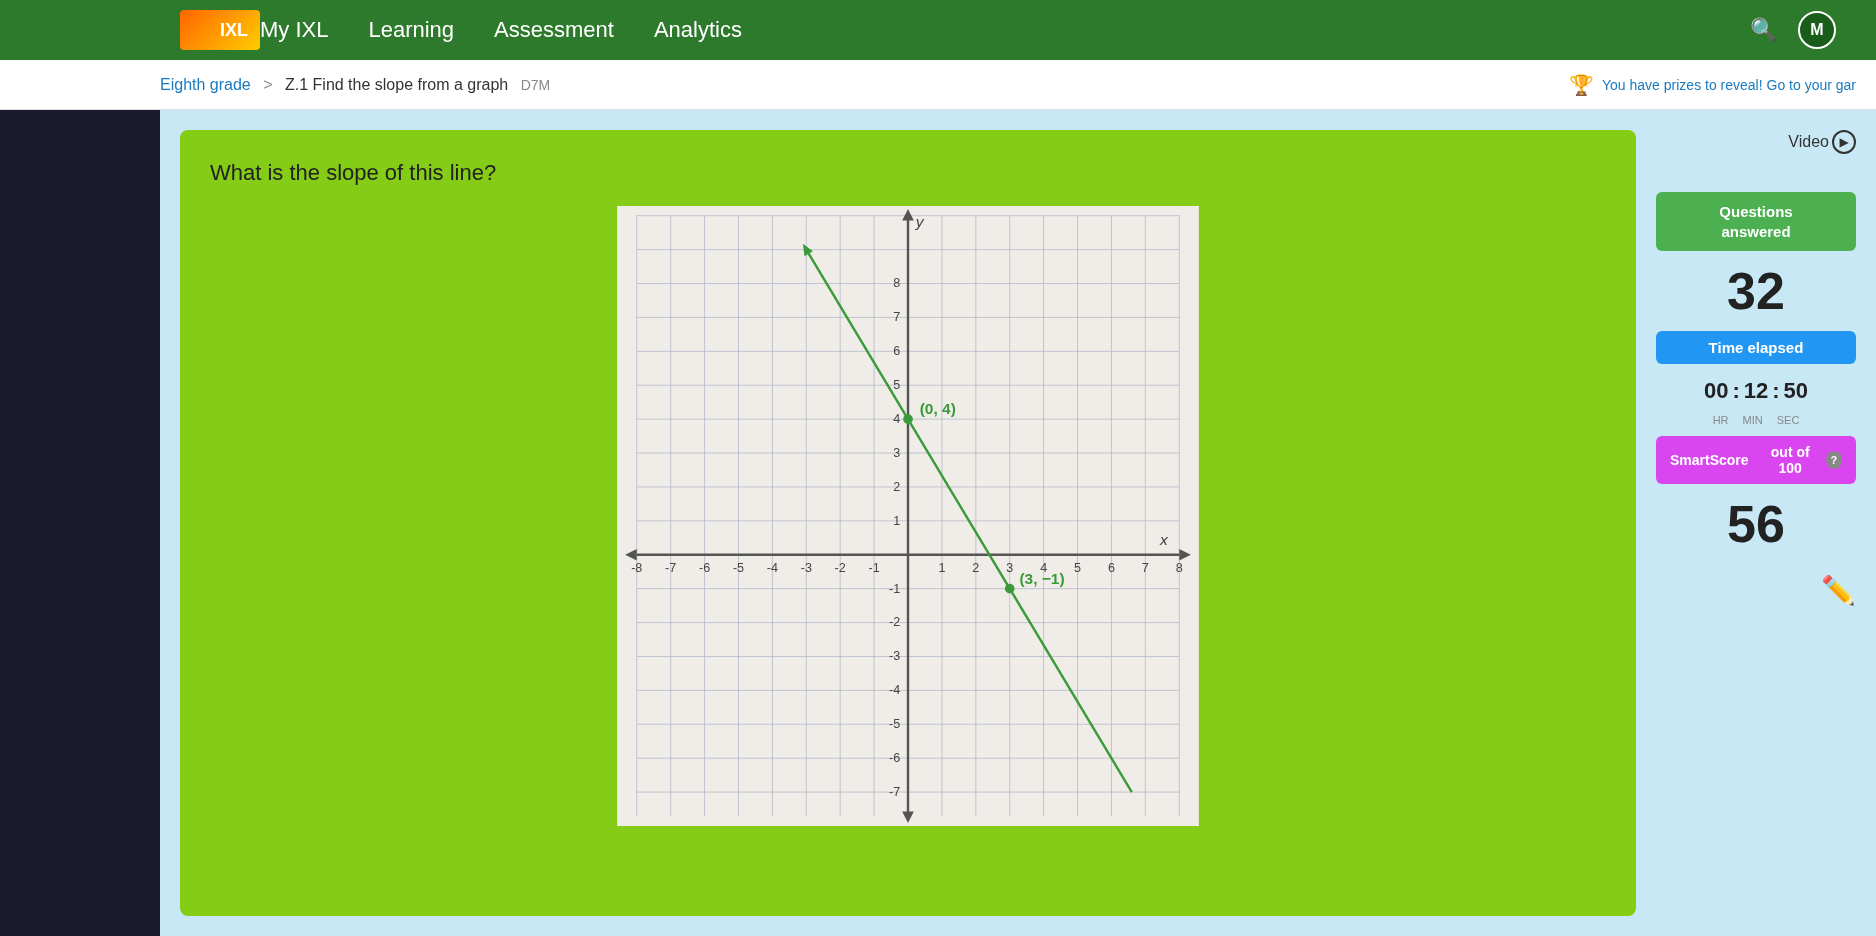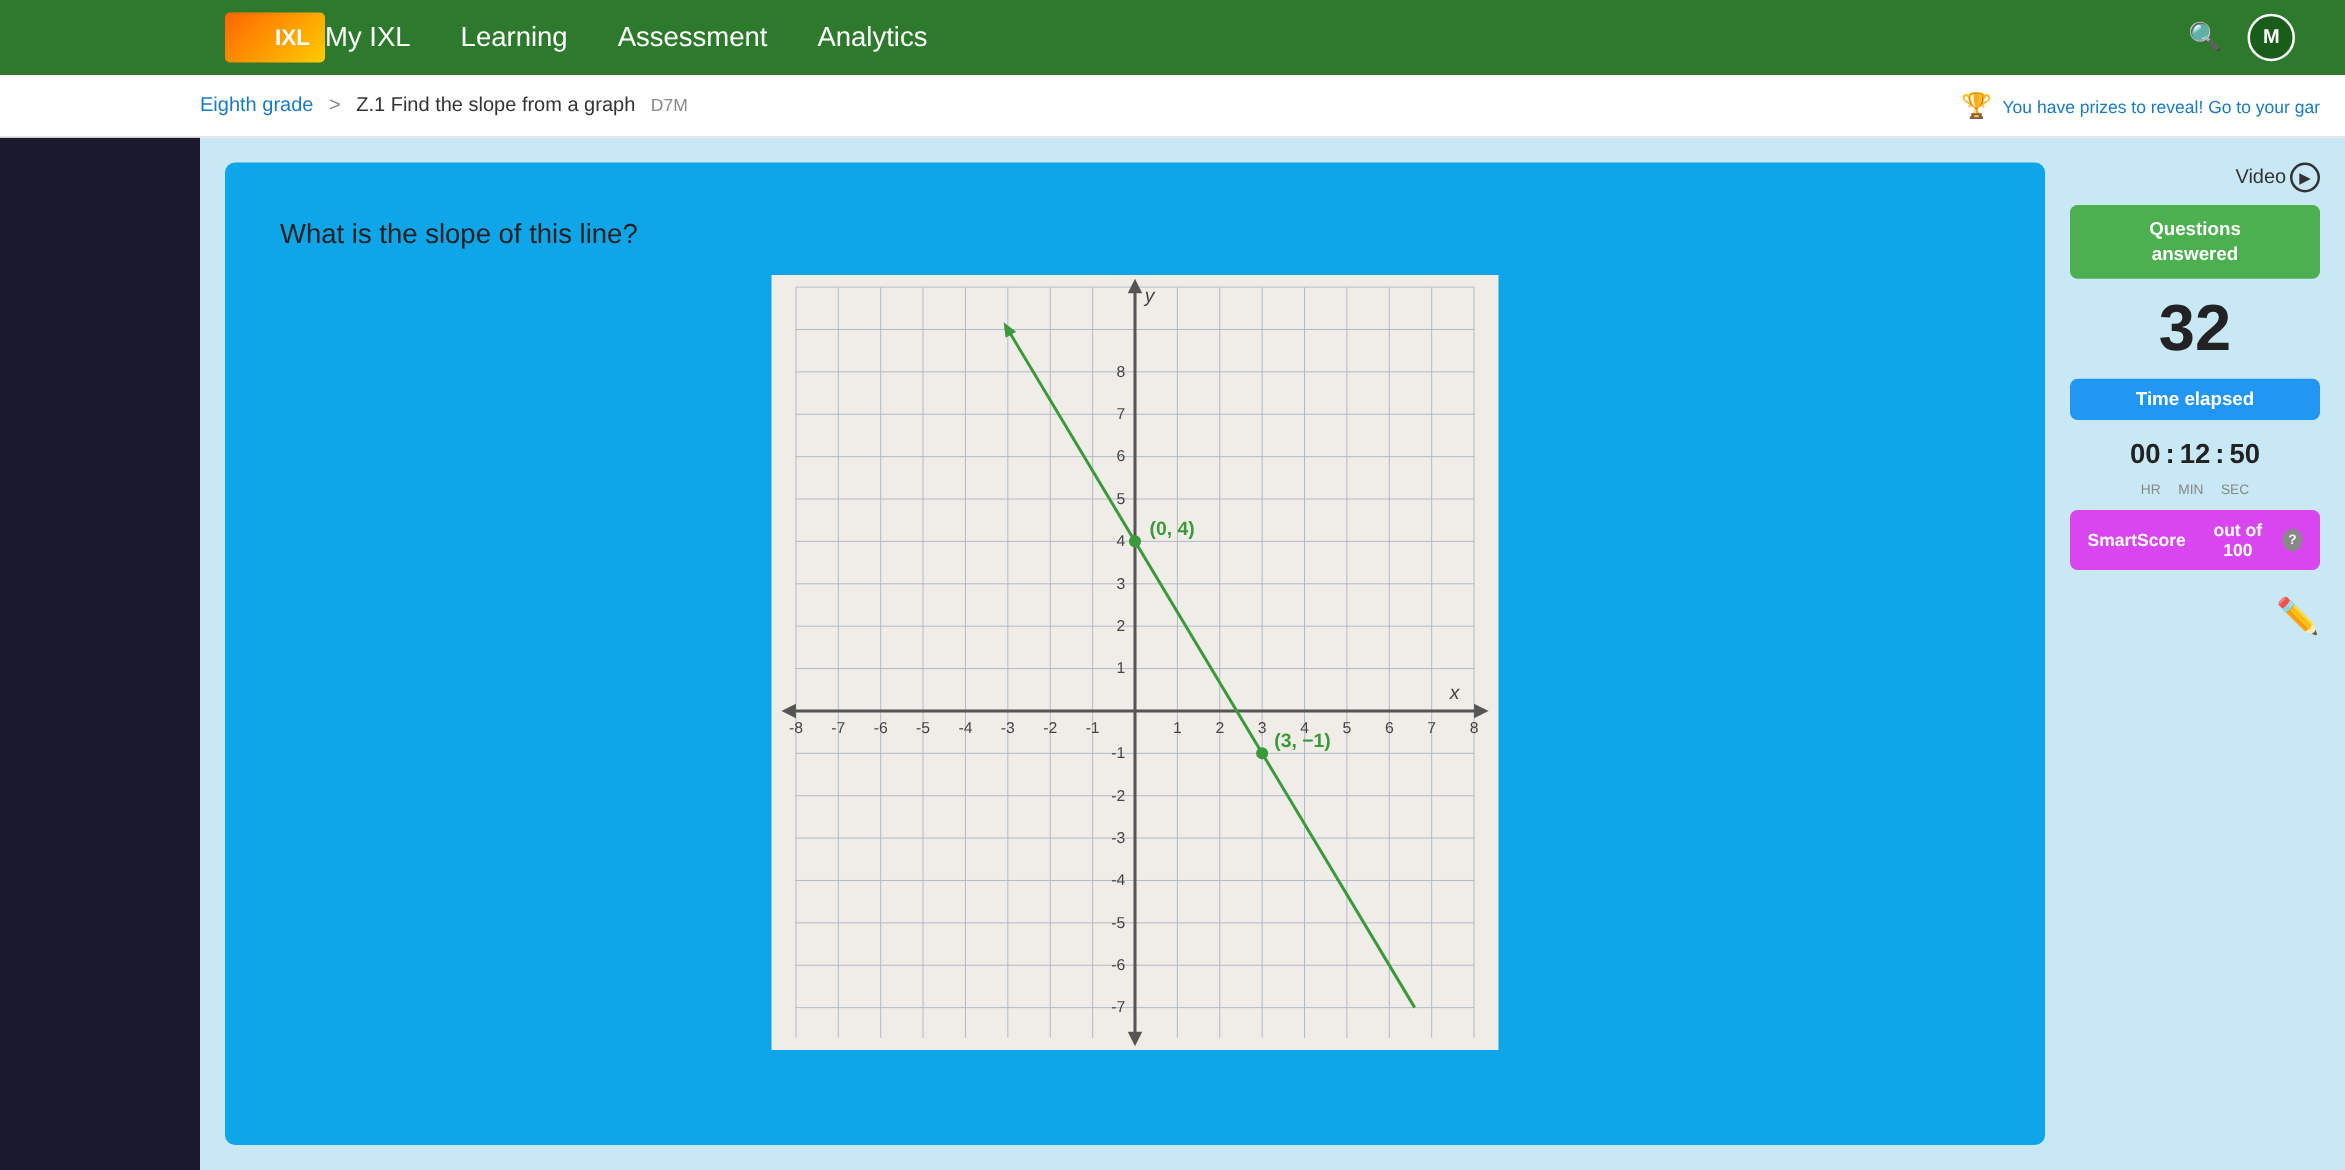--- a/index.html
+++ b/index.html
@@ -121,23 +121,23 @@
     .content-area {
       flex: 1;
       display: flex;
       padding: 20px;
       gap: 20px;
     }
 
     
     .question-panel {
       flex: 1;
-      background: #0ea5e9;
+      background: #84cc16;
       border-radius: 8px;
-      padding: 44px;
+      padding: 30px;
       position: relative;
     }
 
     .question-text {
       font-size: 22px;
       color: #222;
       margin-bottom: 20px;
       font-weight: 400;
     }
 
@@ -189,20 +189,21 @@
     .questions-answered-btn {
       background: #4caf50;
       color: white;
       padding: 10px 30px;
       border-radius: 6px;
       text-align: center;
       font-size: 15px;
       font-weight: bold;
       cursor: pointer;
       line-height: 1.3;
+      margin-top: 28px;
     }
 
     .questions-count {
       font-size: 52px;
       font-weight: bold;
       color: #222;
       text-align: center;
     }
 
     .time-elapsed-btn {
@@ -512,17 +513,18 @@
         <span>SEC</span>
       </div>
 
       <div class="smartscore-btn">
         <span>SmartScore</span>
         <br>
         <span>out of 100</span>
         <span class="help-circle">?</span>
       </div>
 
+      <div class="smartscore-count">56</div>
 
       <div class="pencil-icon">✏️</div>
     </div>
   </div>
 </div>
 
 </body></html>

